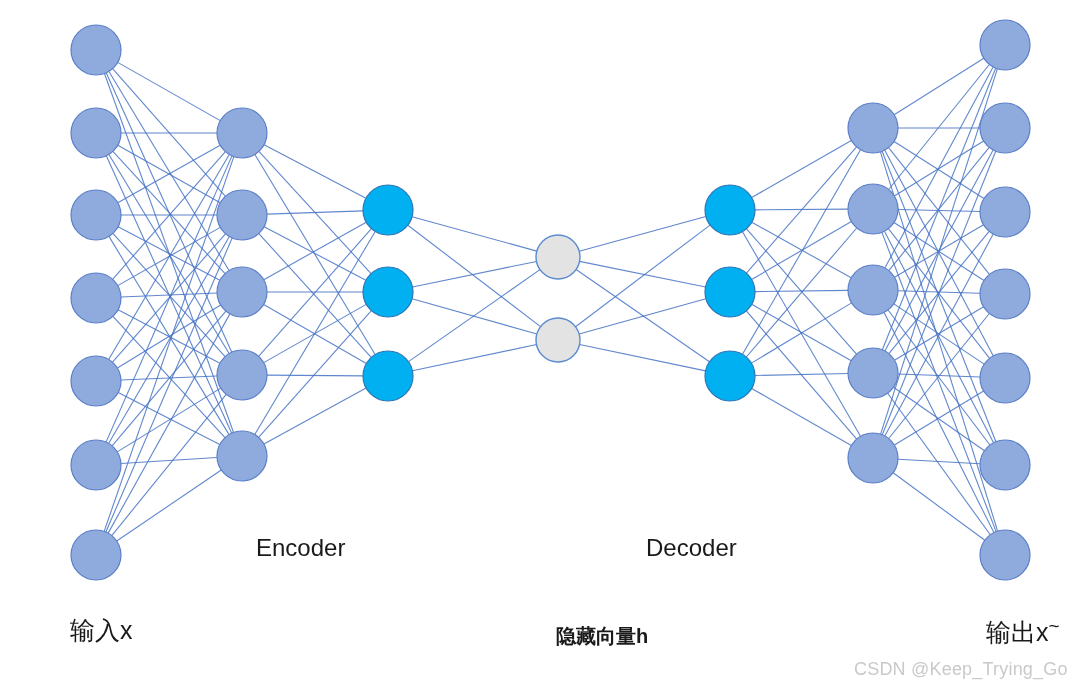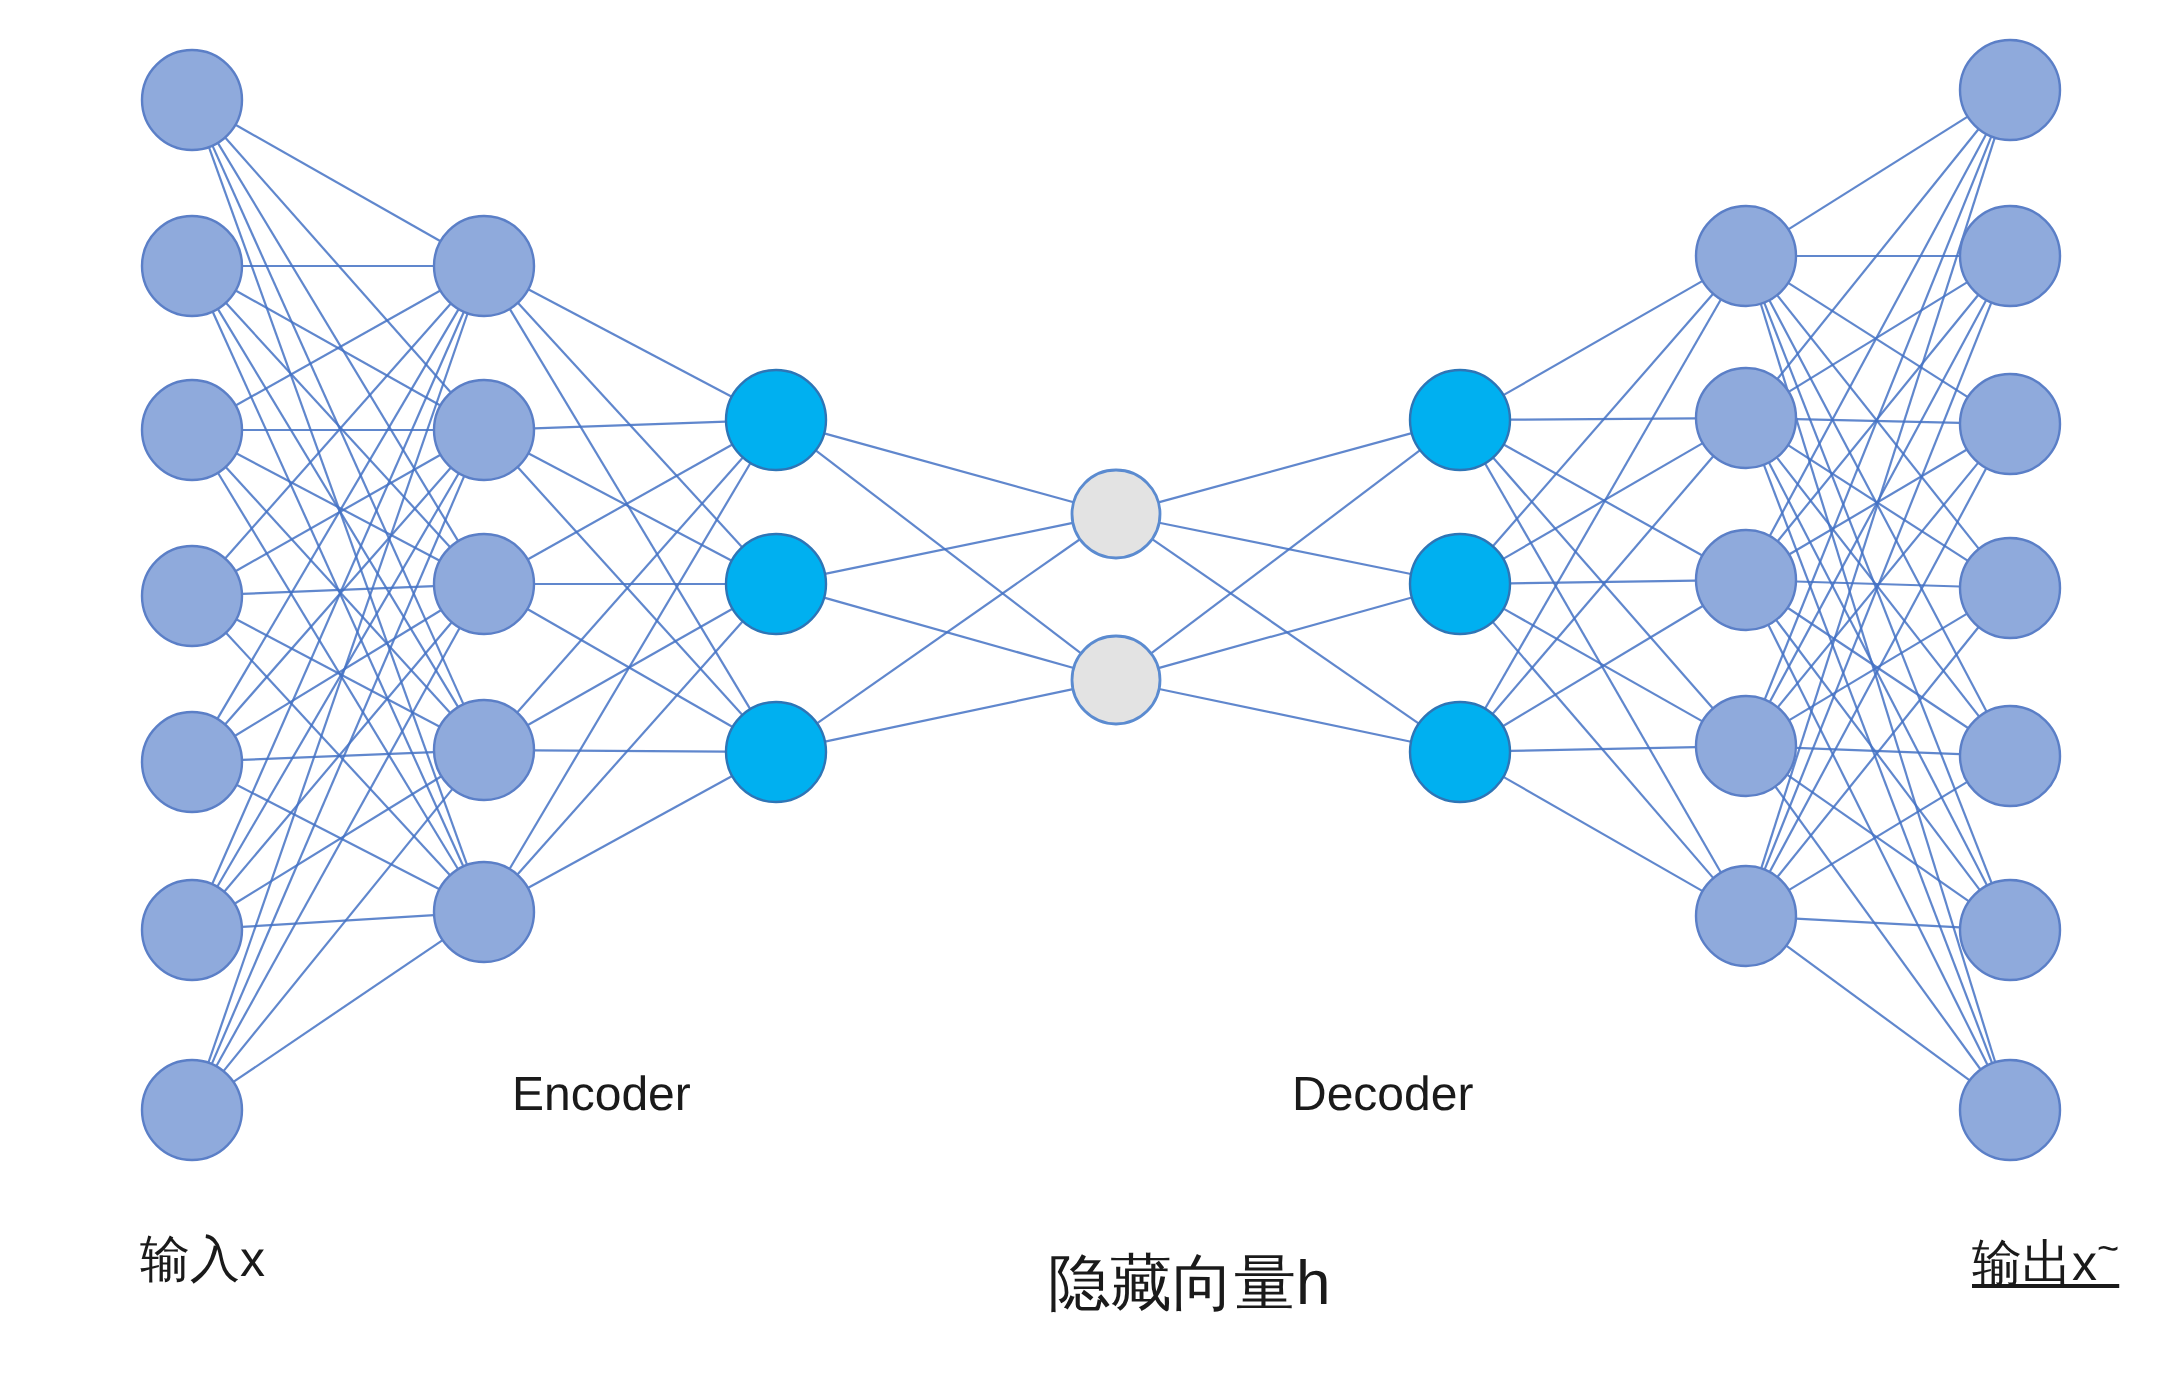--- a/index.html
+++ b/index.html
@@ -28,22 +28,22 @@
     position: absolute;
     white-space: nowrap;
     color: #1a1a1a;
     font-size: 24px;
     line-height: 1;
     font-family: "Liberation Sans", "DejaVu Sans", sans-serif;
   }
   .label-encoder { left: 256px; top: 536px; }
   .label-decoder { left: 646px; top: 536px; }
   .label-input   { left: 70px;  top: 618px; font-size: 25px; }
-  .label-hidden  { left: 524px; top: 626px; font-size: 31px; }
-  .label-output  { left: 986px; top: 620px; font-size: 25px; text-decoration: underline; }
+  .label-hidden  { left: 556px; top: 626px; font-size: 20px; font-weight: bold; }
+  .label-output  { left: 986px; top: 620px; font-size: 25px; }
   .label-output .tilde {
     font-size: 19px;
     vertical-align: super;
     line-height: 0;
   }
   .watermark {
     position: absolute;
     left: 854px;
     top: 659px;
     color: #c9c9c9;
@@ -212,14 +212,15 @@
   <div class="label label-encoder">Encoder</div>
 
   <div class="label label-decoder">Decoder</div>
 
   <div class="label label-input">输入x</div>
 
   <div class="label label-hidden">隐藏向量h</div>
 
   <div class="label label-output"><span>输出x</span><span class="tilde">~</span></div>
 
+  <div class="watermark">CSDN @Keep_Trying_Go</div>
 
 </div>
 
 </body></html>

